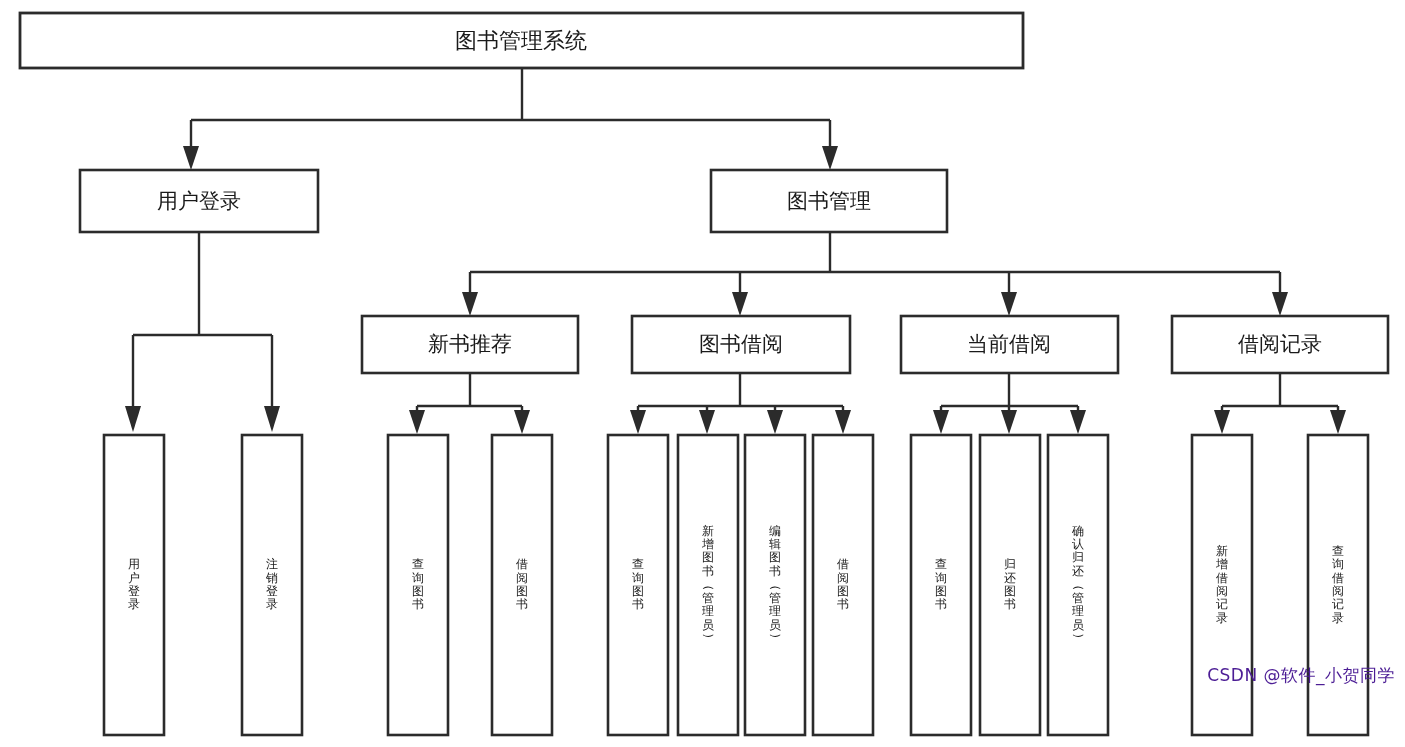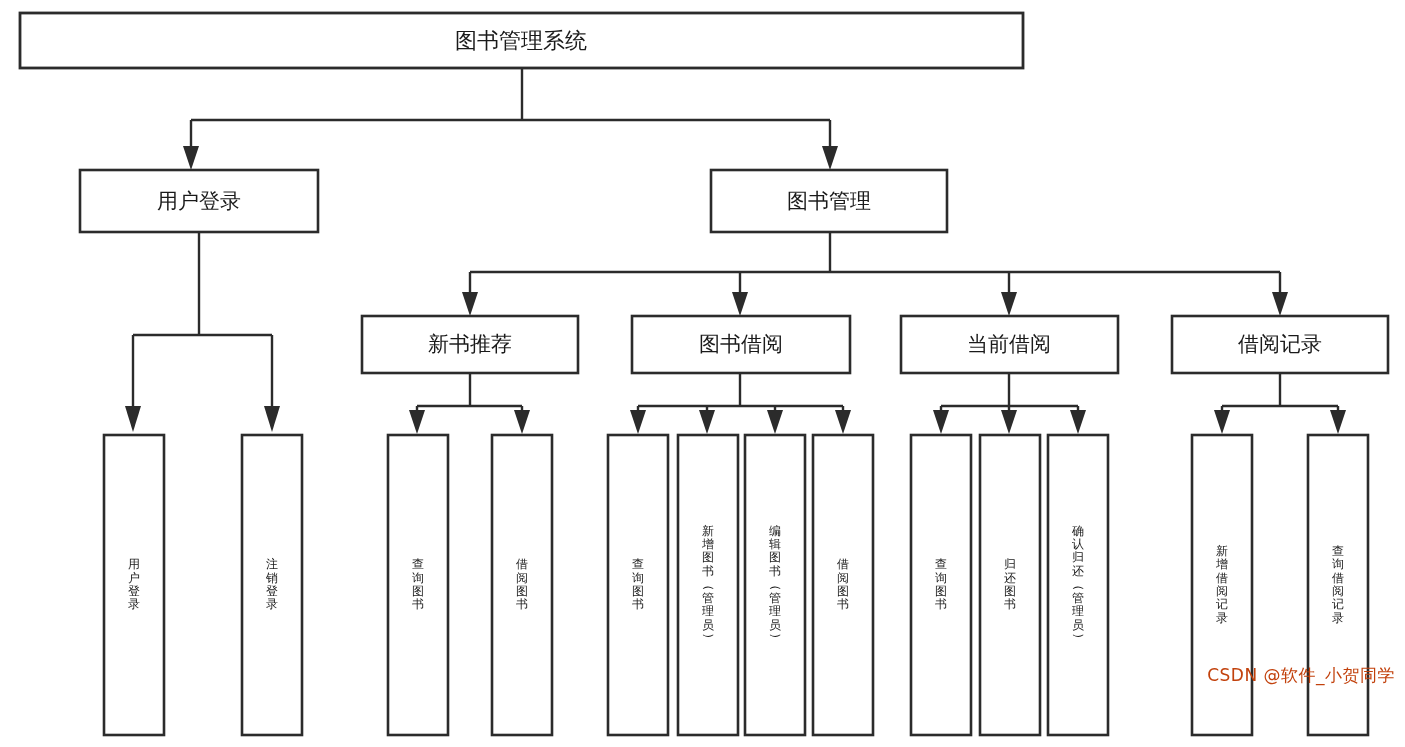--- a/index.html
+++ b/index.html
@@ -83,21 +83,21 @@
   .leaf-label span.rot {
     display: block;
     transform: rotate(90deg);
   }
   .watermark {
     position: absolute;
     right: 10px;
     bottom: 6px;
     font-family: "DejaVu Sans", "Liberation Sans", sans-serif;
     font-size: 17px;
-    color: #c2410c;
+    color: #4c1d95;
     letter-spacing: 0.5px;
     white-space: nowrap;
   }
 </style>
 </head>
 <body>
 
 <div id="diagram-root">
 
   <svg id="tree-svg" viewBox="0 0 1405 747">

